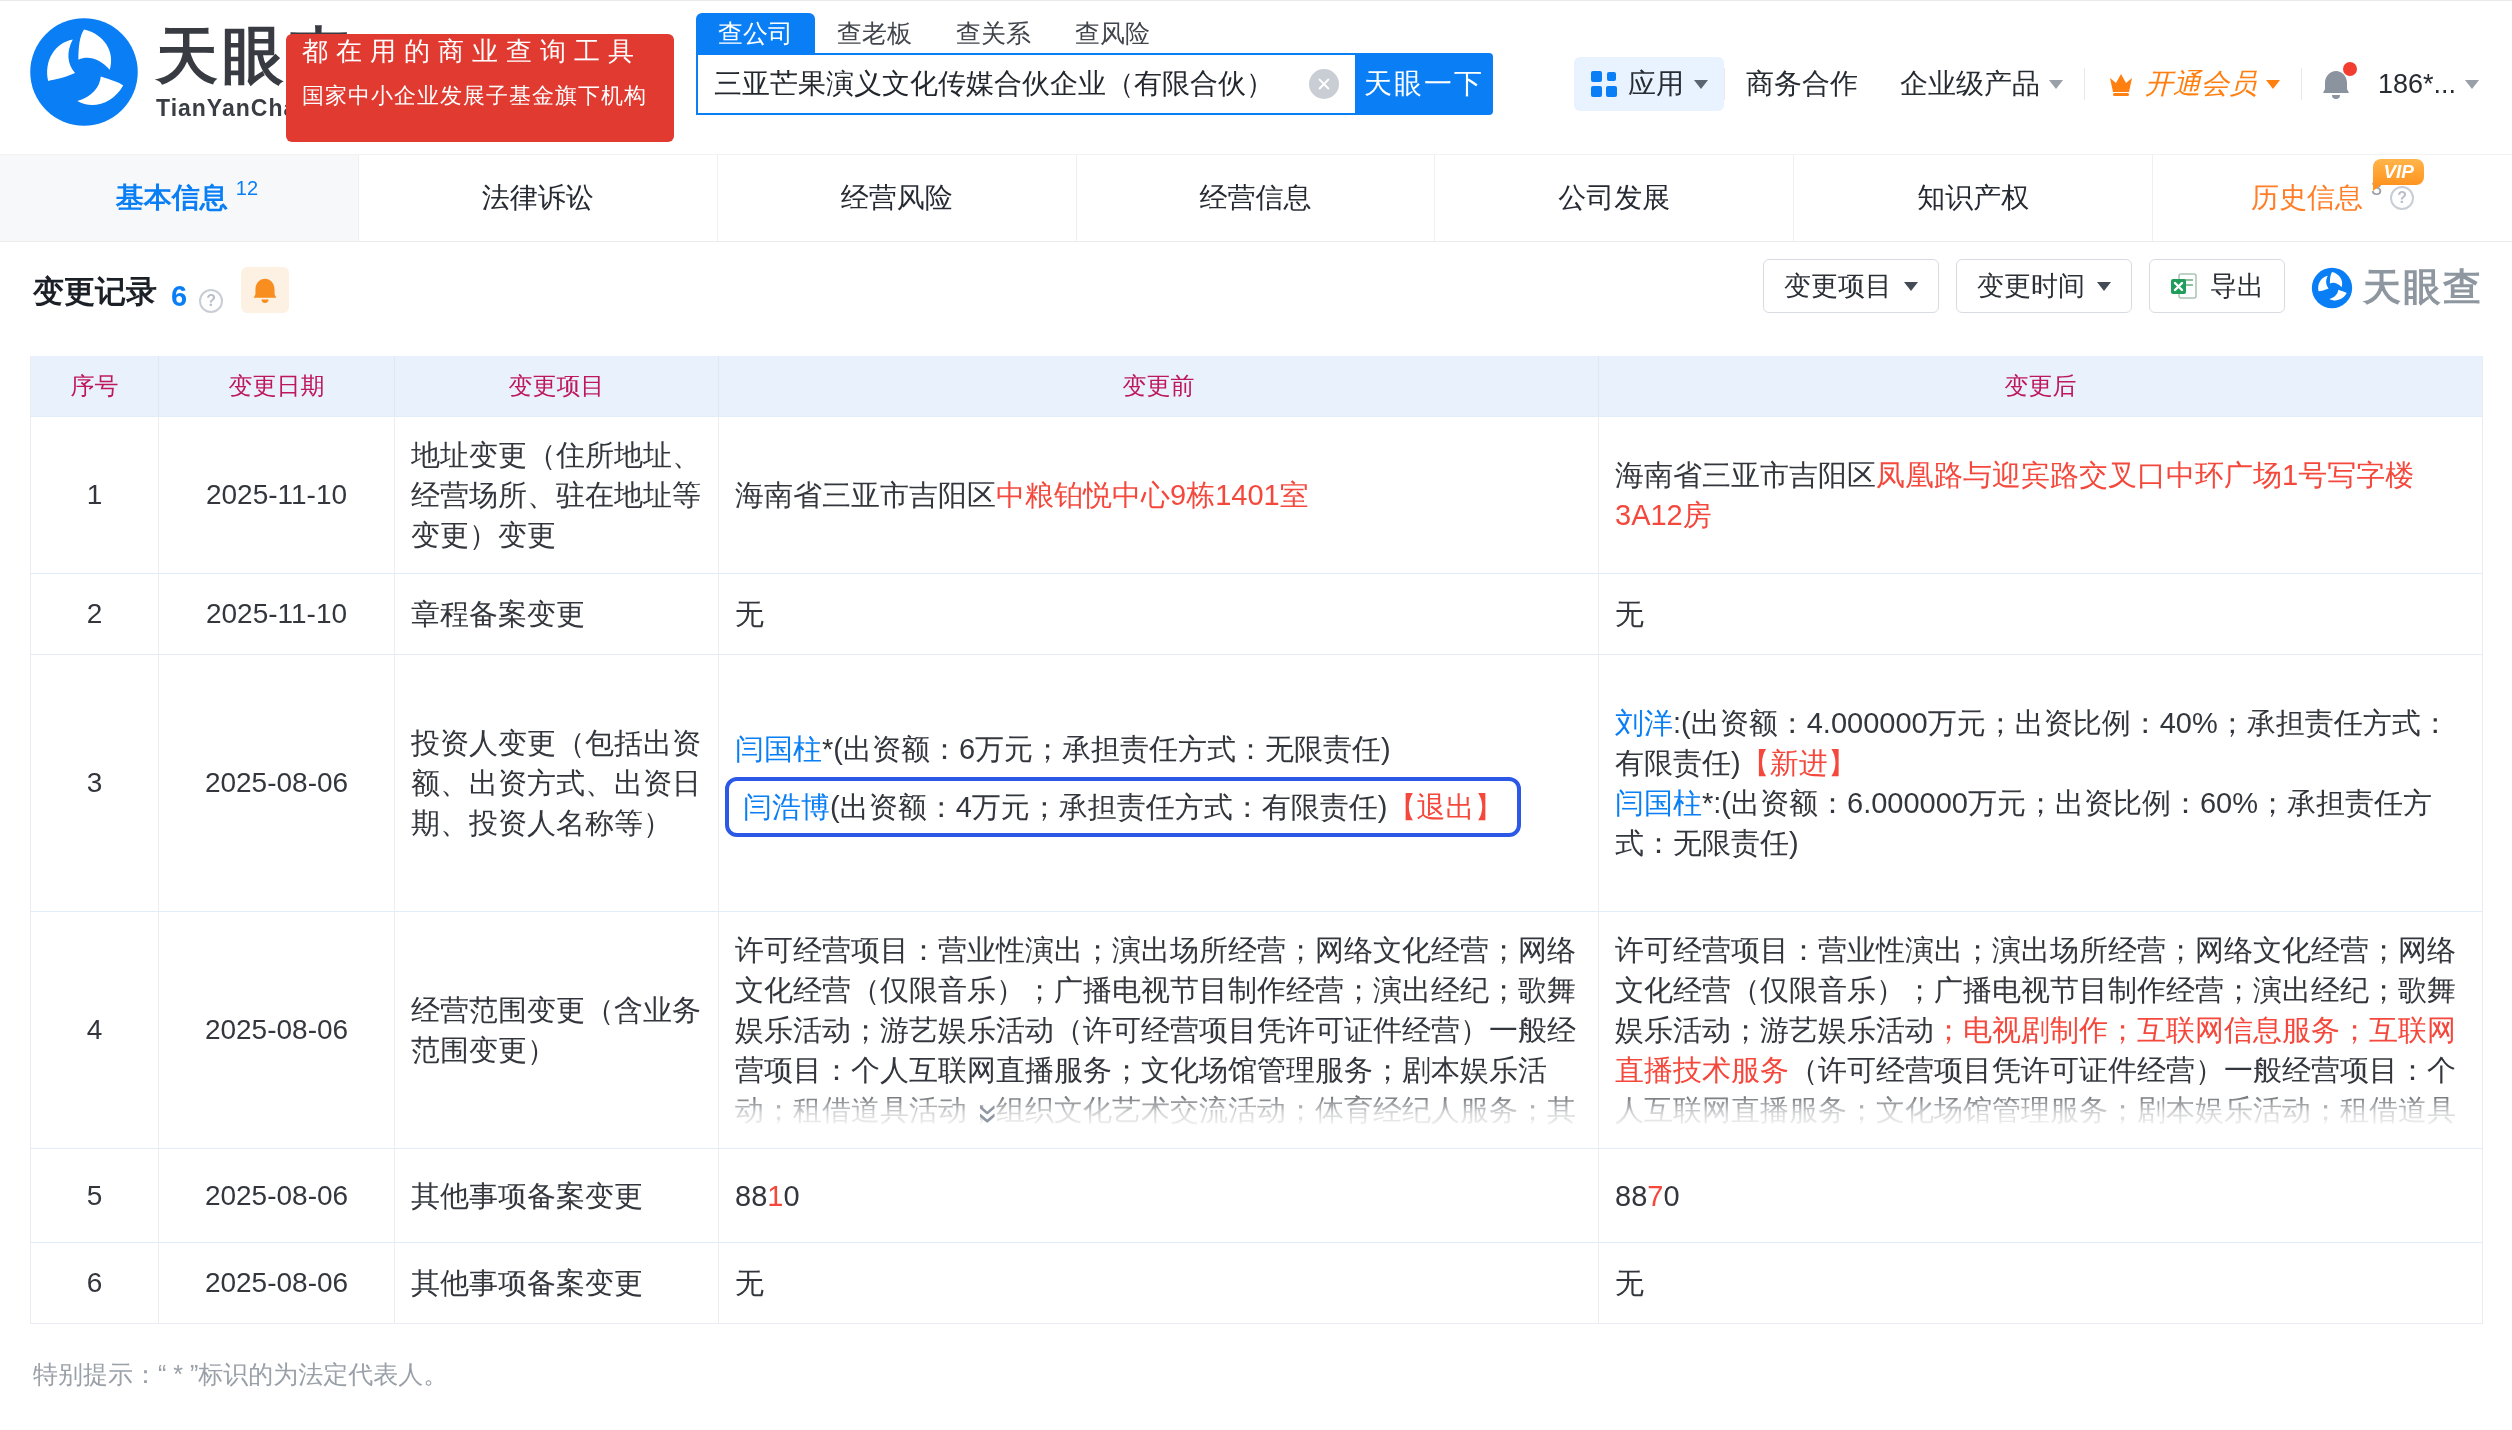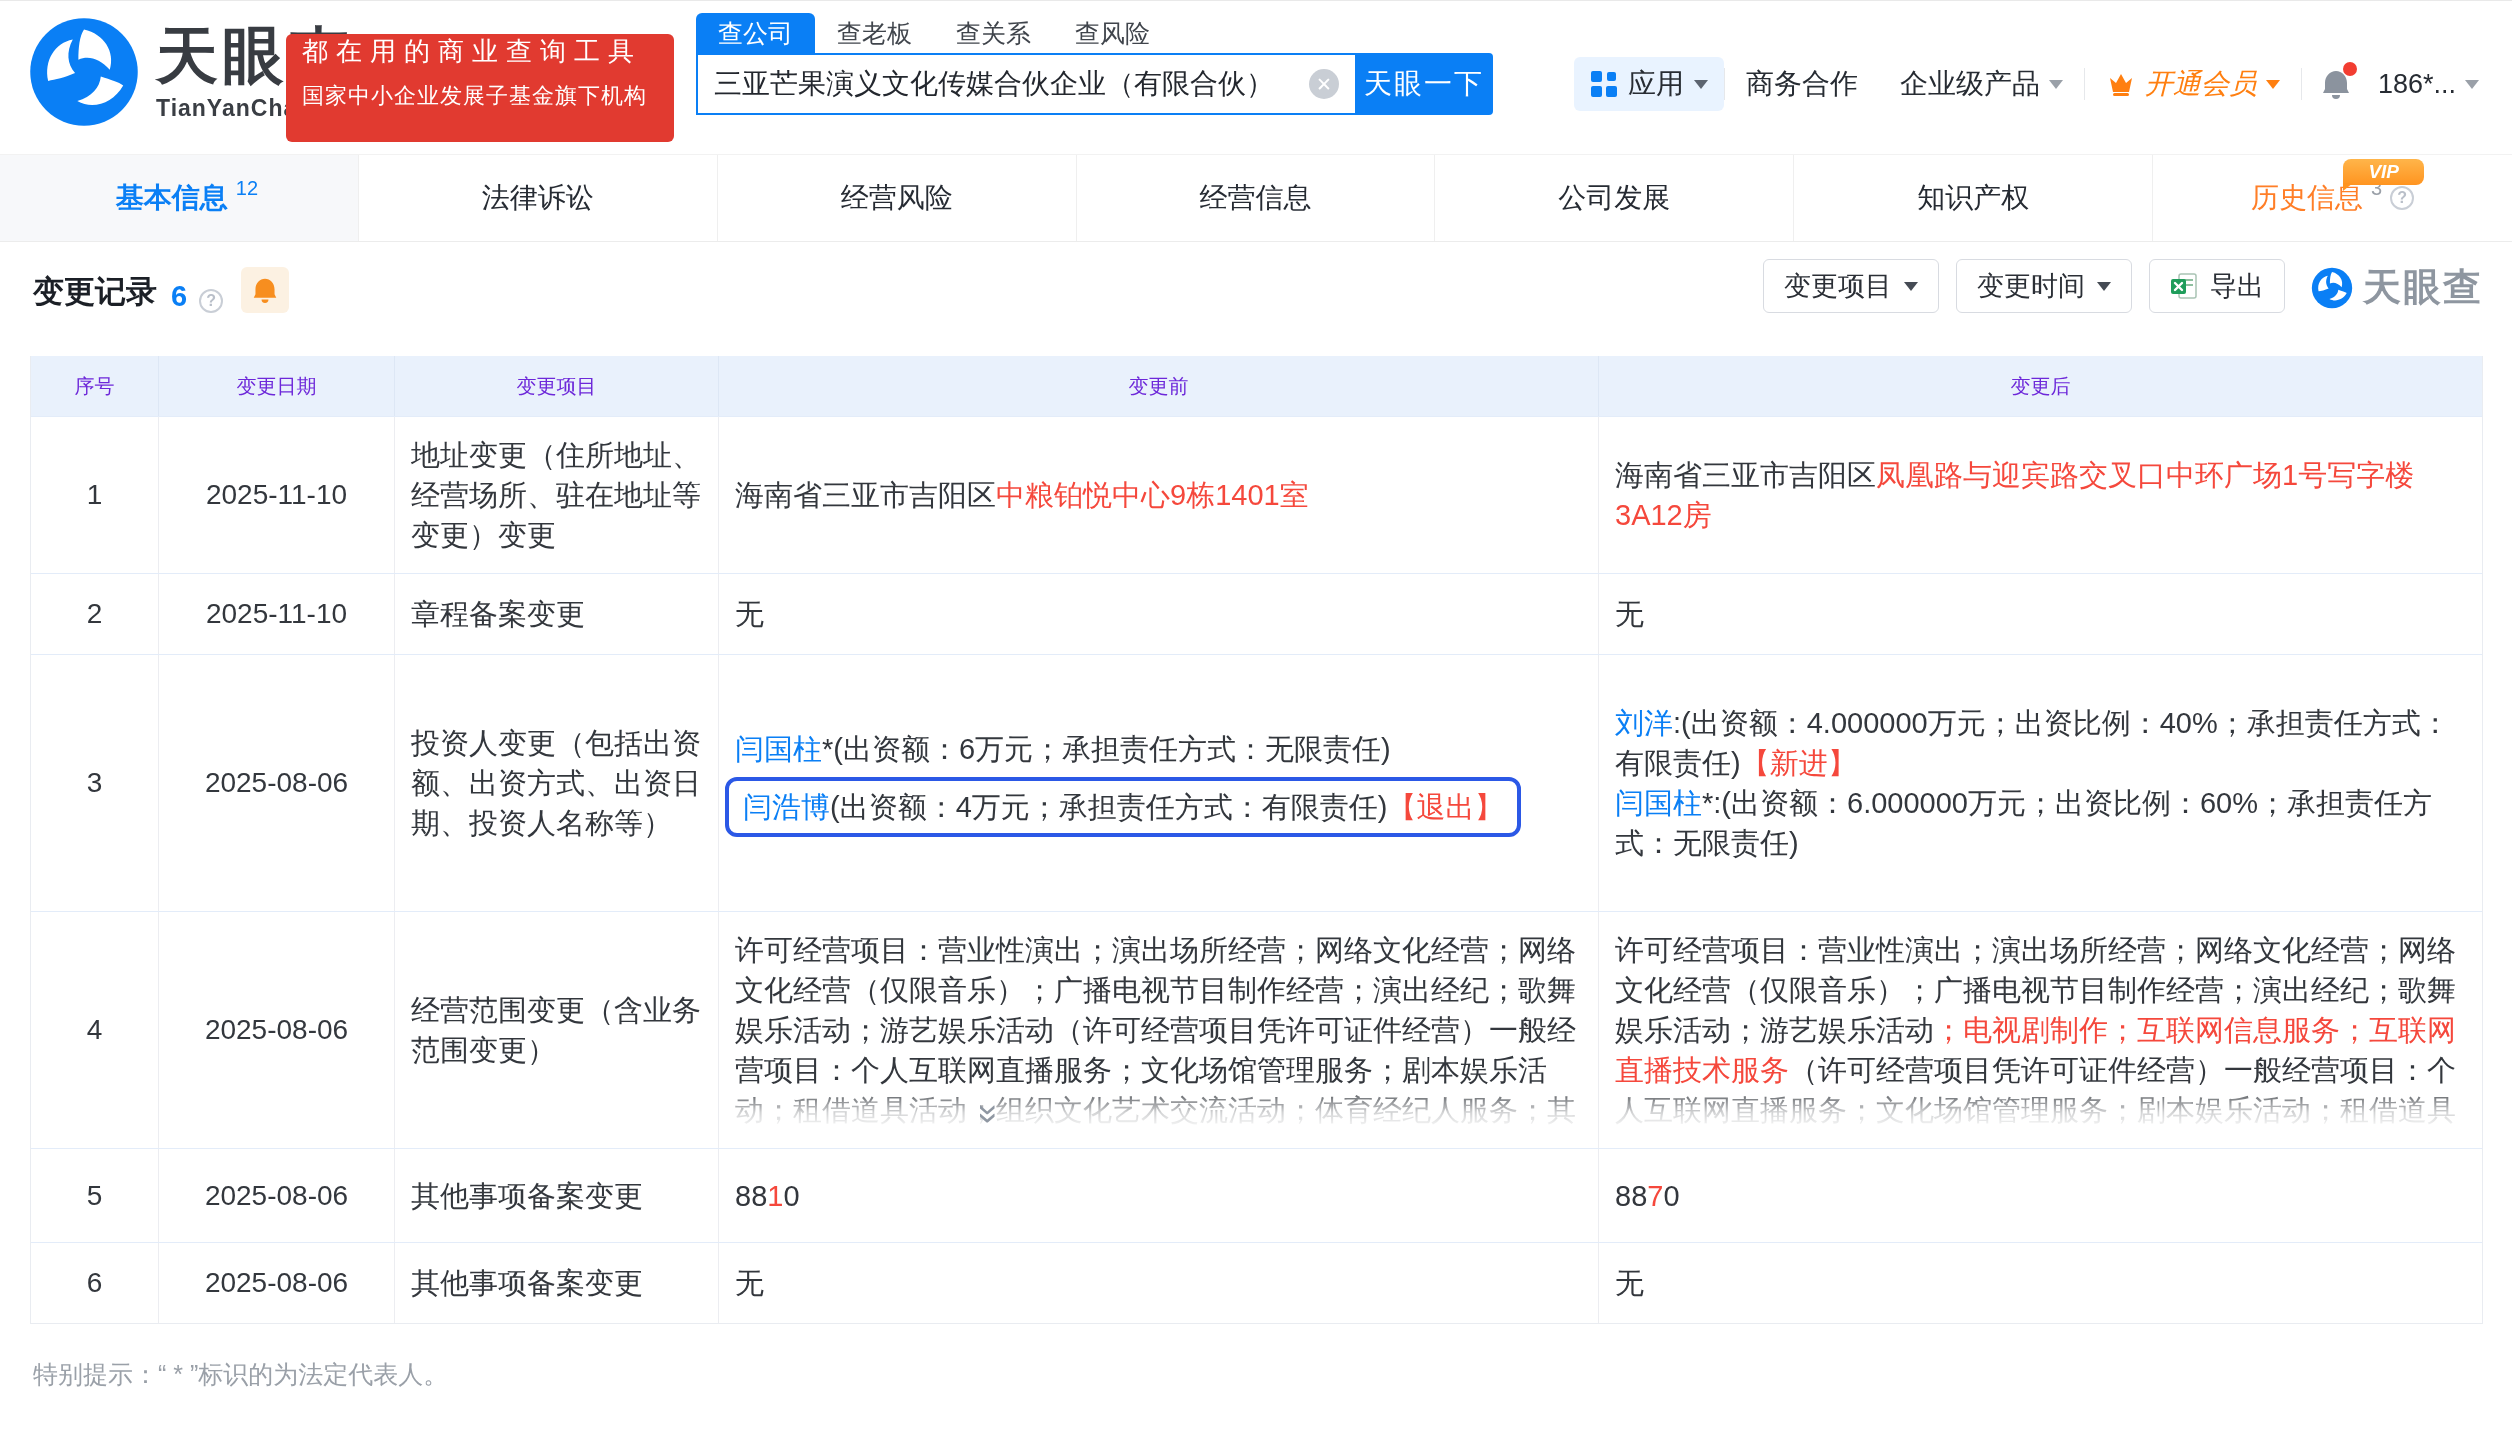--- a/index.html
+++ b/index.html
@@ -51,21 +51,21 @@
            font-size:28px;color:#262b33;position:relative;cursor:pointer;}
   .tabcell:last-child{border-right:none;}
   .tabcell.active{background:#f7f8fa;color:var(--accent,#0a7ff5);font-weight:bold;padding-left:16px;}
   .tabcount{font-size:20px;margin-left:8px;transform:translateY(-10px);font-weight:normal;}
   .tabcell.active .tabcount{color:var(--accent,#0a7ff5);}
   .tabcell.vip{color:#ff7e27;}
   .tabcell.vip .tabcount{color:#9aa0a8;}
   .helpicon{width:24px;height:24px;border-radius:50%;border:2px solid #c9ced6;color:#b9bfc9;font-size:16px;
             display:inline-flex;align-items:center;justify-content:center;margin-left:8px;box-sizing:border-box;font-weight:bold;}
   .vipbadge{position:absolute;top:4px;right:88px;background:linear-gradient(180deg,#ffb54a,#ff9420);
-            color:#fff;font-size:19px;font-weight:bold;font-style:italic;padding:2px 25px;border-radius:8px 8px 8px 0;}
+            color:#fff;font-size:19px;font-weight:bold;font-style:italic;padding:2px 10px;border-radius:8px 8px 8px 0;}
   .vipbadge::after{content:"";position:absolute;left:0;bottom:-6px;width:0;height:0;
             border-top:8px solid #ff9420;border-right:10px solid transparent;}
 
   
   .sectionbar{position:absolute;top:253px;left:33px;right:29px;height:60px;display:flex;align-items:flex-end;}
   .sec-title{font-size:31px;font-weight:bold;color:#1b1f26;}
   .sec-count{font-size:29px;font-weight:bold;color:var(--accent,#0a7ff5);margin-left:14px;}
   .sec-help{margin-left:12px;}
   .bellchip{margin-left:18px;width:48px;height:46px;background:#fcf1e2;border-radius:6px;
             display:flex;align-items:center;justify-content:center;cursor:pointer;}
@@ -73,21 +73,21 @@
   .btn{height:54px;padding:0 20px;border:1px solid #d8dbe1;border-radius:6px;background:#fff;
        display:flex;align-items:center;gap:12px;font-size:27px;color:#2b2f36;margin-left:17px;cursor:pointer;box-sizing:border-box;}
   .btn .caret{border-top-color:#454b54;}
   .watermark{display:flex;align-items:center;gap:10px;margin-left:26px;}
   .watermark .wm-text{font-size:38px;font-weight:bold;color:#8e96a0;letter-spacing:2px;}
 
   
   .table{position:absolute;top:356px;left:30px;width:2453px;box-sizing:border-box;
          border:1px solid #e9ecf1;border-top:none;}
   .thead{display:grid;grid-template-columns:128px 236px 324px 880px 1fr;background:#e9f1fc;height:60px;}
-  .th{display:flex;align-items:center;justify-content:center;font-size:20px;color:#6d28d9;border-right:1px solid #dde7f5;}
+  .th{display:flex;align-items:center;justify-content:center;font-size:24px;color:#be185d;border-right:1px solid #dde7f5;}
   .th:last-child{border-right:none;}
   .trow{display:grid;grid-template-columns:128px 236px 324px 880px 1fr;border-top:1px solid #e3ecf9;background:#fff;}
   .td{border-right:1px solid #ecedf1;padding:18px 16px;display:flex;flex-direction:column;justify-content:center;
       font-size:29px;line-height:40px;color:#33373d;box-sizing:border-box;overflow:hidden;}
   .td:last-child{border-right:none;}
   .td.center{align-items:center;padding:0;font-size:28px;}
   .para{margin:0;}
   .seg-red{color:#f5483c;}
   .seg-link{color:var(--accent,#0a7ff5);cursor:pointer;}
   .hlbox{border:4px solid #2b58e6;border-radius:12px;padding:6px 14px;margin-top:8px;margin-left:-10px;

